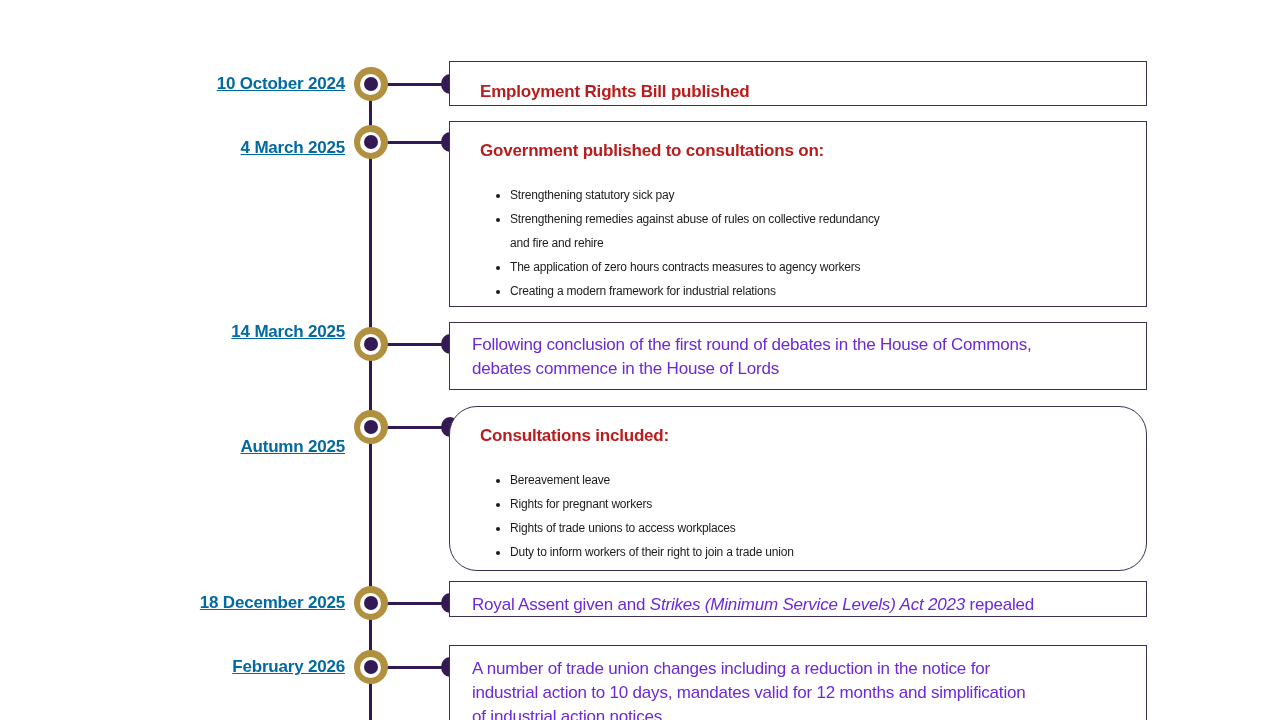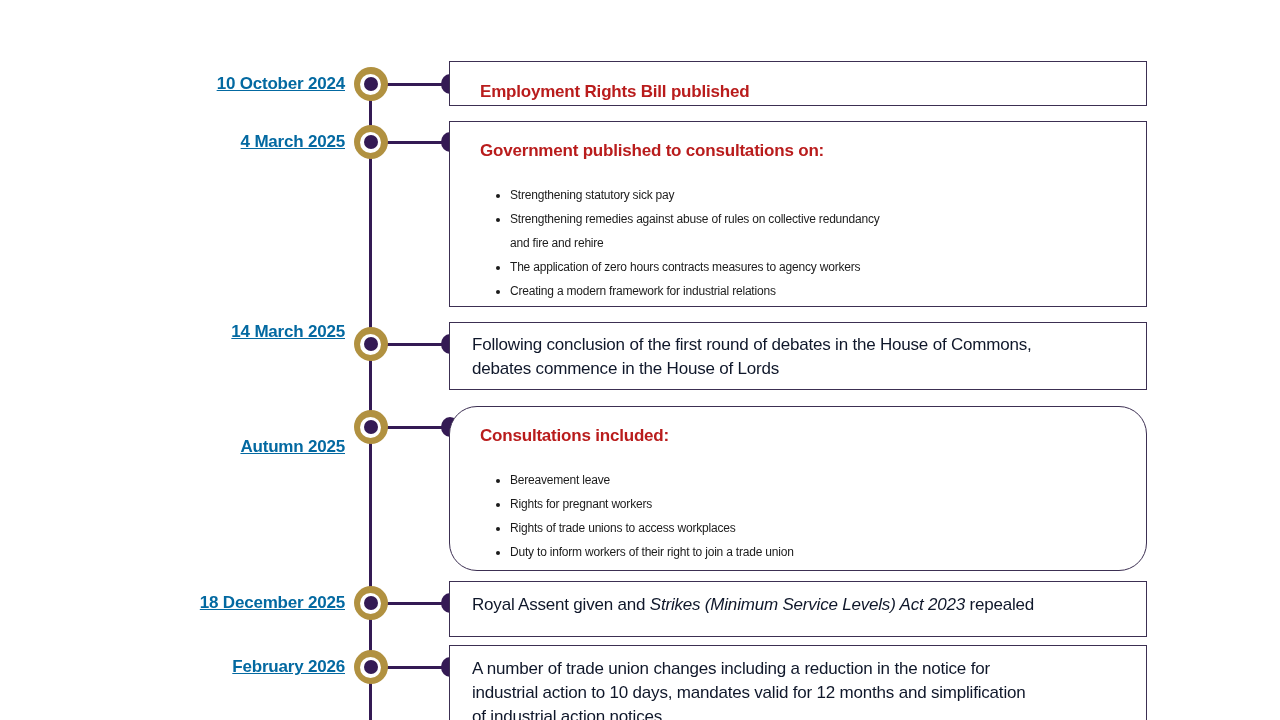--- a/index.html
+++ b/index.html
@@ -84,21 +84,21 @@
     font-weight: bold;
     line-height: 24px;
     color: #b91c1c;
     letter-spacing: -0.2px;
     white-space: pre-line;
   }
   .event-body {
     margin: 0;
     font-size: 17px;
     line-height: 24px;
-    color: #0f172a;
+    color: #6d28d9;
     letter-spacing: -0.2px;
     white-space: pre-line;
   }
   .event-body .ital { font-style: italic; }
   .event-bullets {
     margin: 20px 0 0 0;
     padding: 0 0 0 38px;
     list-style: disc;
   }
   .event-bullets li {
@@ -118,21 +118,21 @@
     <div class="connector" style="left: 370px; width: 80px; top: 82.5px;"></div>
     <div class="node" style="left: 353.5px; top: 67px;">
       <div class="mid">
         <div class="core"></div>
       </div>
     </div>
     <div class="anchor-dot" style="left: 441px; top: 74px;"></div>
     <div class="event-box" style="top: 61px; height: 45px; padding-top: 10px;">
       <p class="event-header">Employment Rights Bill published</p>
     </div>
-    <div class="date-label" style="top: 130px;">4 March 2025</div>
+    <div class="date-label" style="top: 136px;">4 March 2025</div>
     <div class="connector" style="left: 370px; width: 80px; top: 140.5px;"></div>
     <div class="node" style="left: 353.5px; top: 125px;">
       <div class="mid">
         <div class="core"></div>
       </div>
     </div>
     <div class="anchor-dot" style="left: 441px; top: 132px;"></div>
     <div class="event-box" style="top: 121px; height: 186px; padding-top: 9px;">
       <p class="event-header">Government published to consultations on:</p>
       <ul class="event-bullets">
@@ -173,21 +173,21 @@
       </ul>
     </div>
     <div class="date-label" style="top: 591px;">18 December 2025</div>
     <div class="connector" style="left: 370px; width: 80px; top: 601.5px;"></div>
     <div class="node" style="left: 353.5px; top: 586px;">
       <div class="mid">
         <div class="core"></div>
       </div>
     </div>
     <div class="anchor-dot" style="left: 441px; top: 593px;"></div>
-    <div class="event-box" style="top: 581px; height: 56px; padding-top: 11px;">
+    <div class="event-box" style="top: 581px; height: 36px; padding-top: 11px;">
       <p class="event-body"><span>Royal Assent given and </span><span class="ital">Strikes (Minimum Service Levels) Act 2023</span><span> repealed</span></p>
     </div>
     <div class="date-label" style="top: 655px;">February 2026</div>
     <div class="connector" style="left: 370px; width: 80px; top: 665.5px;"></div>
     <div class="node" style="left: 353.5px; top: 650px;">
       <div class="mid">
         <div class="core"></div>
       </div>
     </div>
     <div class="anchor-dot" style="left: 441px; top: 657px;"></div>

